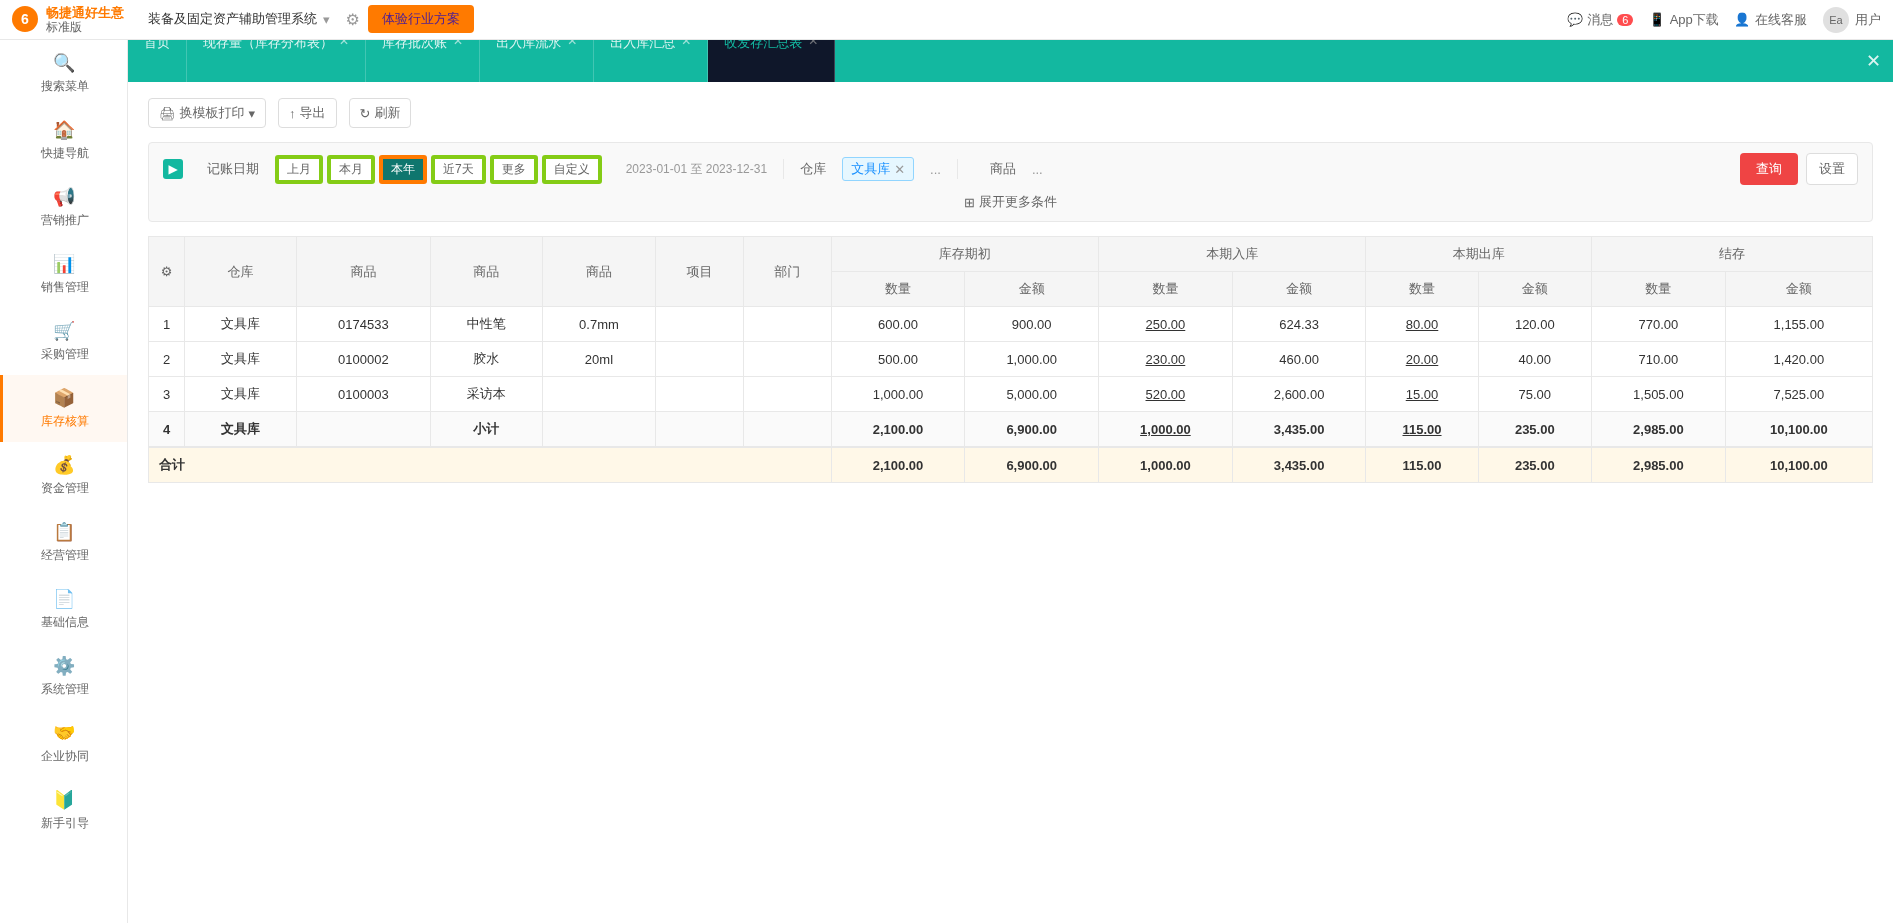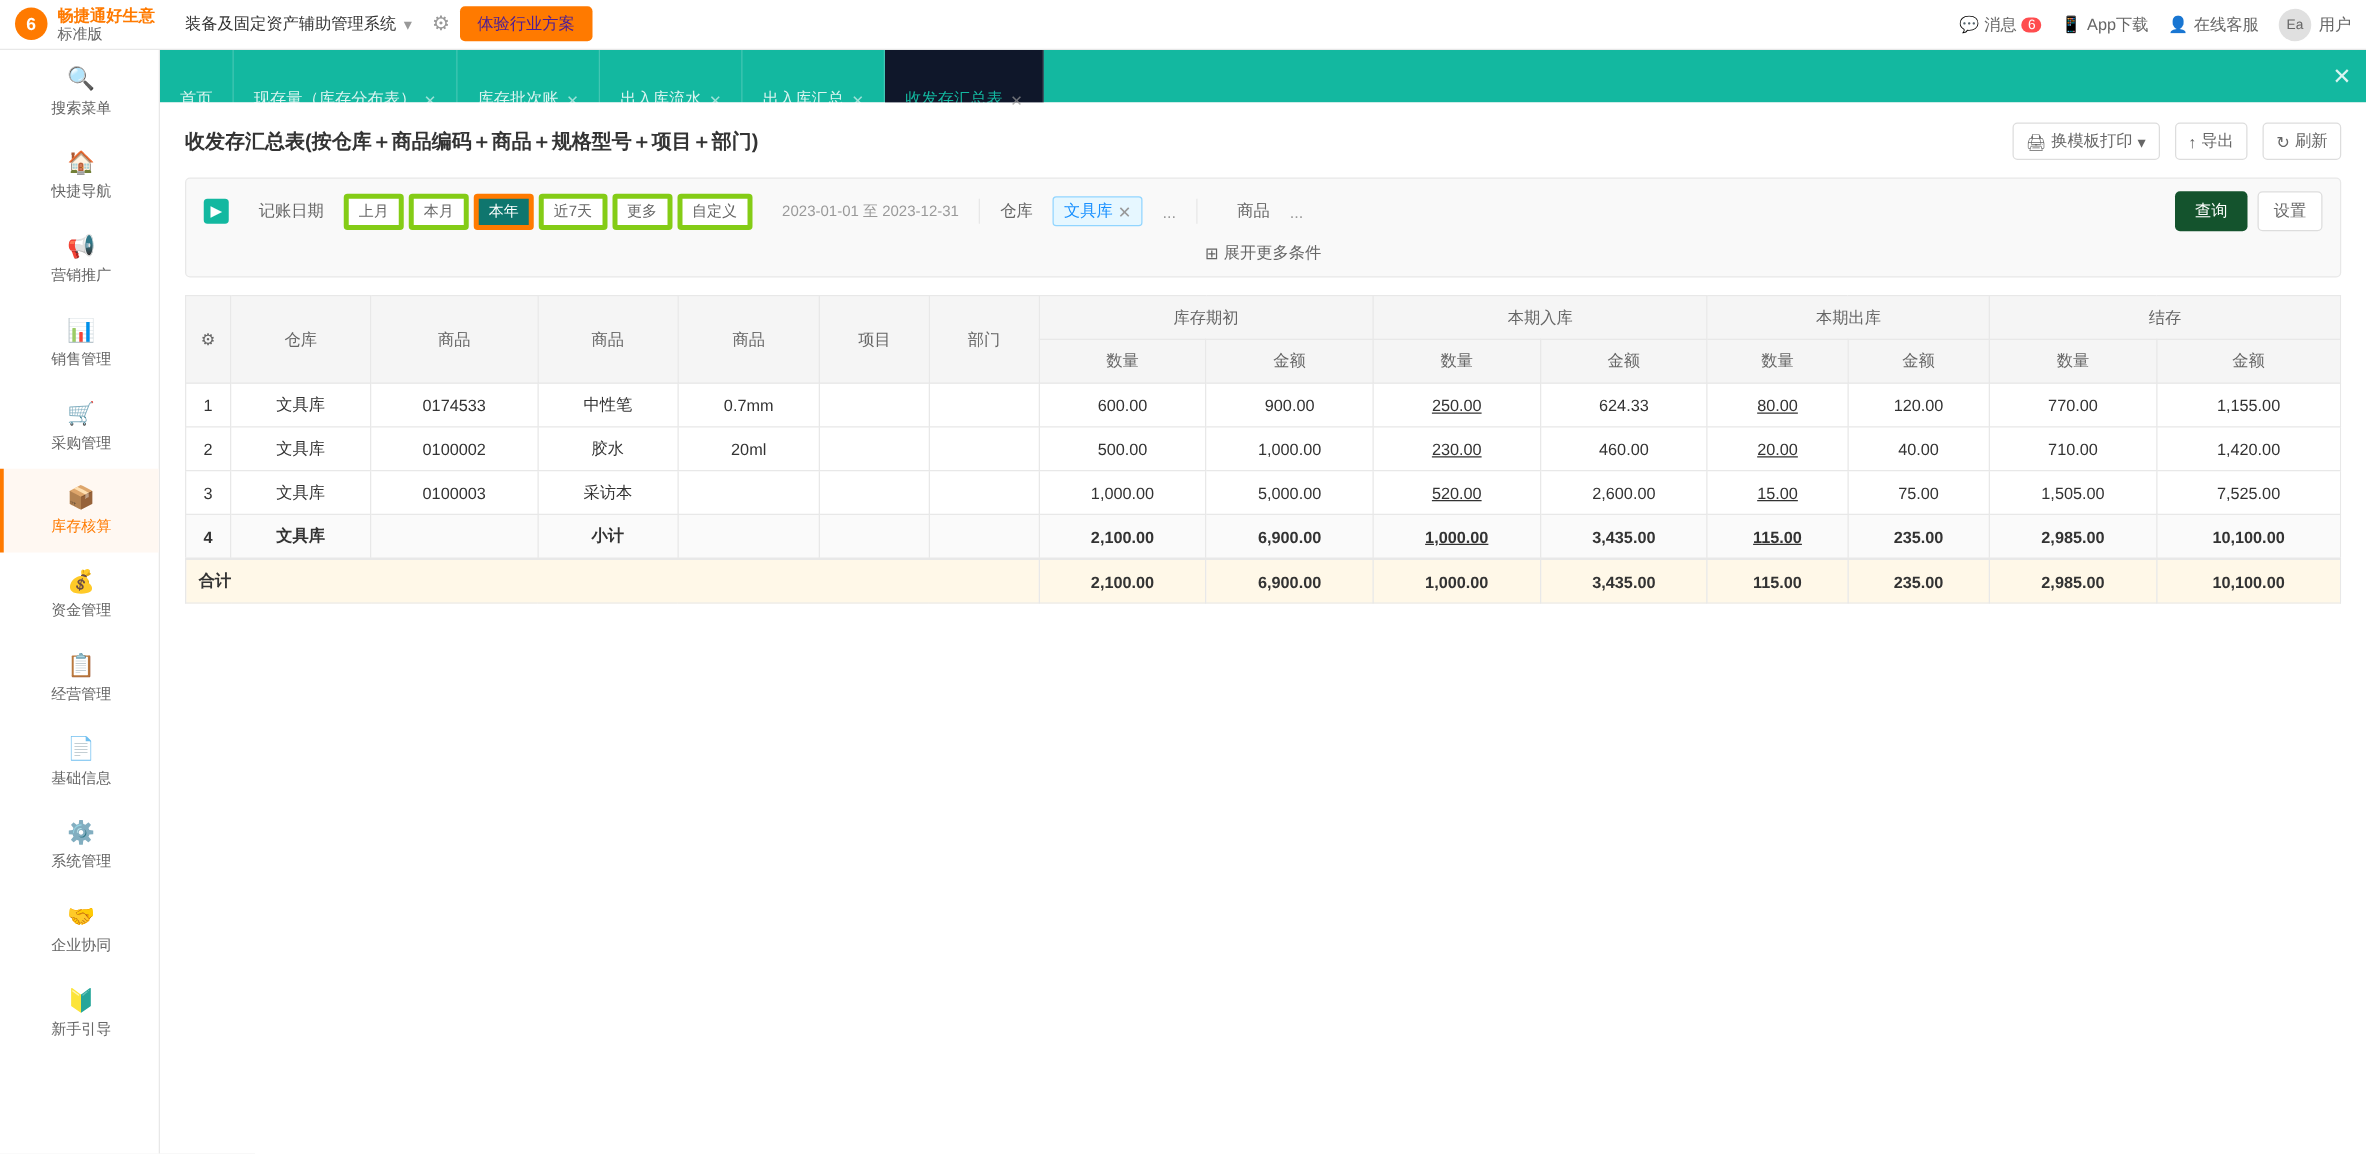--- a/index.html
+++ b/index.html
@@ -19,21 +19,21 @@
     .app-title .brand { color: #ff7a00; font-weight: bold; font-size: 13px; }
     .system-name { display: flex; align-items: center; gap: 6px; margin-left: 16px; color: #333; font-size: 13px; }
     .trial-btn { background: #ff7a00; color: #4c1d95; border: none; padding: 5px 14px; border-radius: 4px; cursor: pointer; font-size: 13px; }
     .top-bar-right { display: flex; align-items: center; gap: 16px; color: #666; font-size: 13px; }
     .top-bar-right span { cursor: pointer; display: flex; align-items: center; gap: 4px; }
     .badge { background: #ff4d4f; color: white; border-radius: 10px; padding: 0 5px; font-size: 11px; }
     .user-avatar { width: 26px; height: 26px; border-radius: 50%; background: #e0e0e0; display: flex; align-items: center; justify-content: center; font-size: 11px; color: #666; }
 
     
     .tab-bar { height: 42px; background: #13b8a0; display: flex; align-items: center; padding: 0; flex-shrink: 0; }
-    .tab-item { height: 54px; padding: 0 16px; display: flex; align-items: flex-end; gap: 6px; cursor: pointer; color: rgba(255,255,255,0.85); font-size: 13px; border-right: 1px solid rgba(255,255,255,0.2); }
+    .tab-item { height: 54px; padding: 0 16px; display: flex; align-items: flex-start; gap: 6px; cursor: pointer; color: rgba(255,255,255,0.85); font-size: 13px; border-right: 1px solid rgba(255,255,255,0.2); }
     .tab-item.active { background: #0f172a; color: #13b8a0; font-weight: 500; }
     .tab-item .close-icon { font-size: 12px; color: inherit; opacity: 0.7; }
     .tab-item.active .close-icon { color: #999; }
     .tab-close-all { margin-left: auto; margin-right: 12px; color: rgba(255,255,255,0.85); cursor: pointer; font-size: 18px; }
     .sidebar-item { display: flex; flex-direction: column; align-items: center; padding: 12px 4px; cursor: pointer; color: #666; font-size: 12px; gap: 4px; border-left: 3px solid transparent; }
     .sidebar-item.active { background: #fff8f2; color: #ff7a00; border-left-color: #ff7a00; }
     .sidebar-item .icon { font-size: 18px; }
 
     
     .page-content { flex: 1; overflow: auto; padding: 0; background: #f5f5f5; }
@@ -54,21 +54,21 @@
     .date-shortcuts { display: flex; align-items: center; gap: 4px; }
     .date-btn { padding: 2px 8px; border: 4px solid #84cc16; border-radius: 3px; cursor: pointer; font-size: 12px; color: #666; background: #fff; }
     .date-btn.active { background: #0f766e; color: #fff; border-color: #ff7a00; }
     .date-range { font-size: 12px; color: #999; margin-left: 8px; }
     .filter-divider { width: 1px; height: 20px; background: #e8e8e8; }
     .warehouse-label { color: #666; font-size: 13px; }
     .warehouse-tag { display: flex; align-items: center; gap: 4px; background: #e6f7ff; border: 1px solid #91d5ff; border-radius: 3px; padding: 2px 8px; font-size: 13px; color: #1890ff; }
     .warehouse-tag .remove { cursor: pointer; color: #999; }
     .more-btn { color: #999; cursor: pointer; font-size: 13px; }
     .goods-label { color: #666; font-size: 13px; margin-left: 16px; }
-    .btn-query { background: #14532d; color: #fff; border: none; padding: 6px 16px; border-radius: 4px; cursor: pointer; font-size: 13px; }
+    .btn-query { background: #ef4444; color: #fff; border: none; padding: 6px 16px; border-radius: 4px; cursor: pointer; font-size: 13px; }
     .btn-settings-small { background: #fff; border: 1px solid #ddd; color: #666; padding: 6px 12px; border-radius: 4px; cursor: pointer; font-size: 13px; }
     .filter-row2 { margin-top: 8px; display: flex; align-items: center; justify-content: center; }
     .expand-btn { display: flex; align-items: center; gap: 4px; color: #666; cursor: pointer; font-size: 13px; }
 
     
     .toggle-arrow { display: inline-flex; align-items: center; justify-content: center; width: 20px; height: 20px; background: #13b8a0; color: white; border-radius: 3px; font-size: 12px; cursor: pointer; margin-right: 8px; }
 
     
     .data-table { width: 100%; border-collapse: collapse; font-size: 13px; }
     .data-table th { background: #f5f5f5; padding: 8px 10px; text-align: center; border: 1px solid #e8e8e8; color: #666; font-weight: 500; white-space: nowrap; }
@@ -202,21 +202,20 @@
           <span>收发存汇总表</span>
           <span class="close-icon">✕</span>
         </div>
         <span class="tab-close-all">✕</span>
       </div>
 
       <div class="page-content">
         <div class="page-inner">
 
           <div class="page-header">
-            <h2 class="page-title">收发存汇总表(按仓库＋商品编码＋商品＋规格型号＋项目＋部门)</h2>
             <div class="page-actions">
               <button class="btn-template">
                 <span>🖨</span>
                 <span>换模板打印</span>
                 <span>▾</span>
               </button>
               <button class="btn-export">
                 <span>↑</span>
                 <span>导出</span>
               </button>

